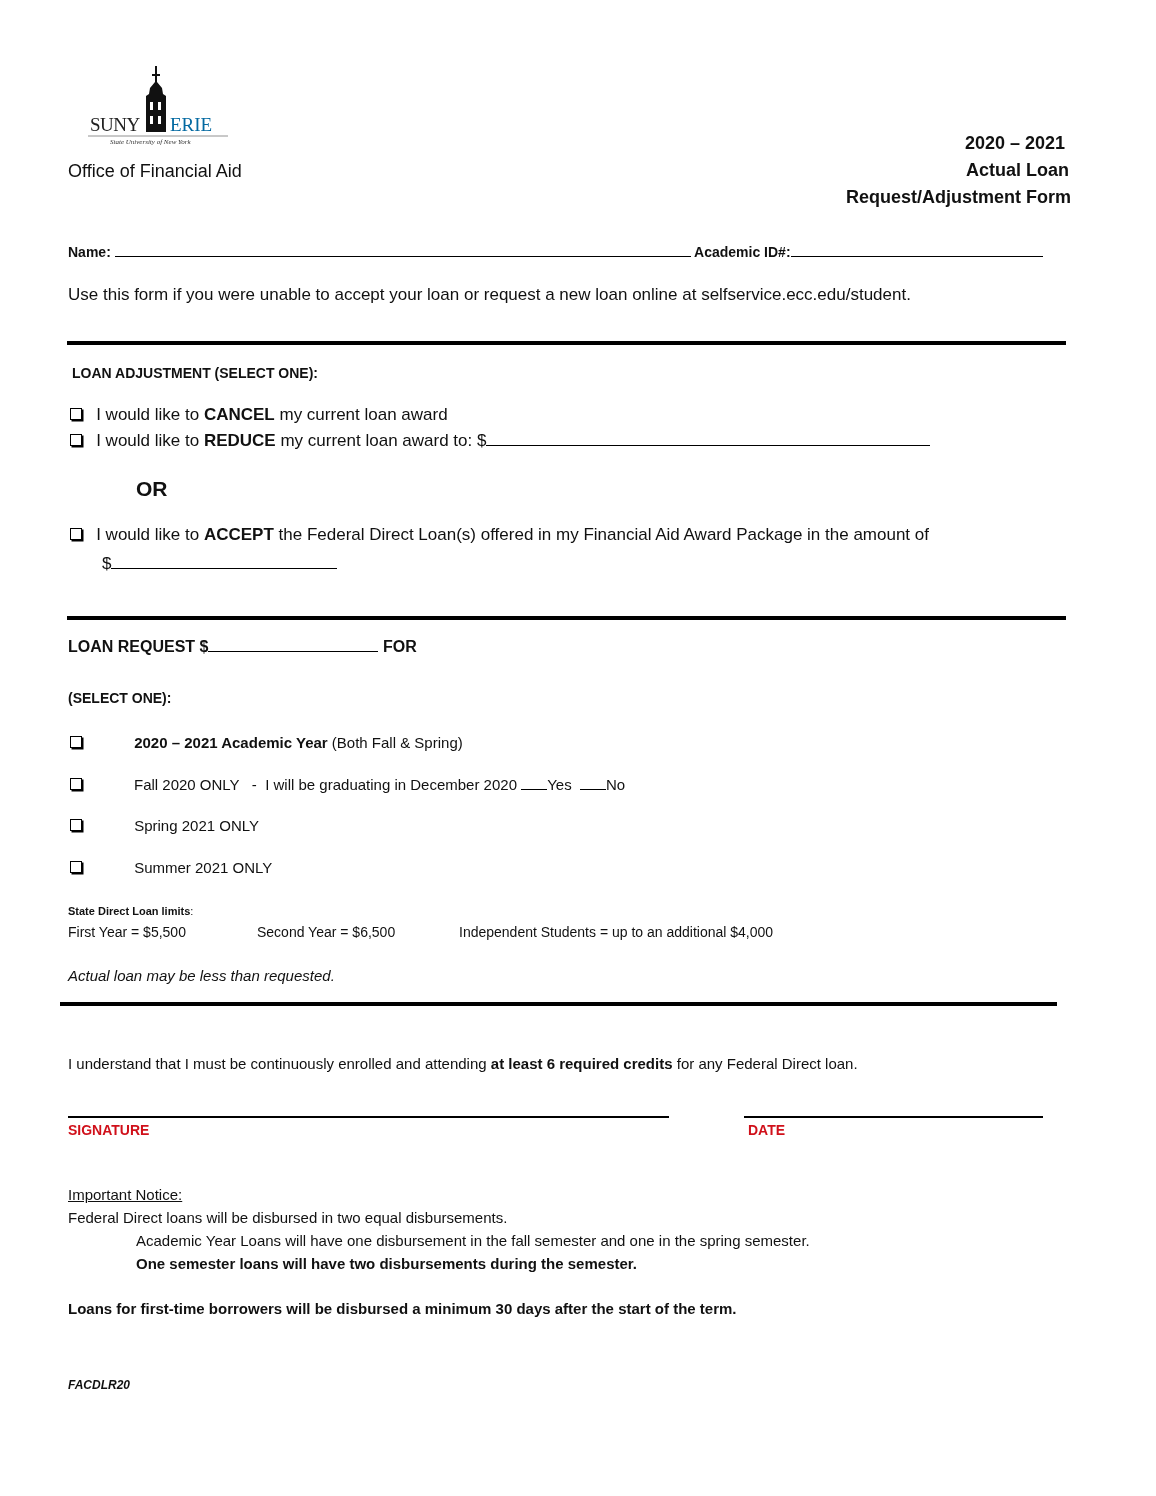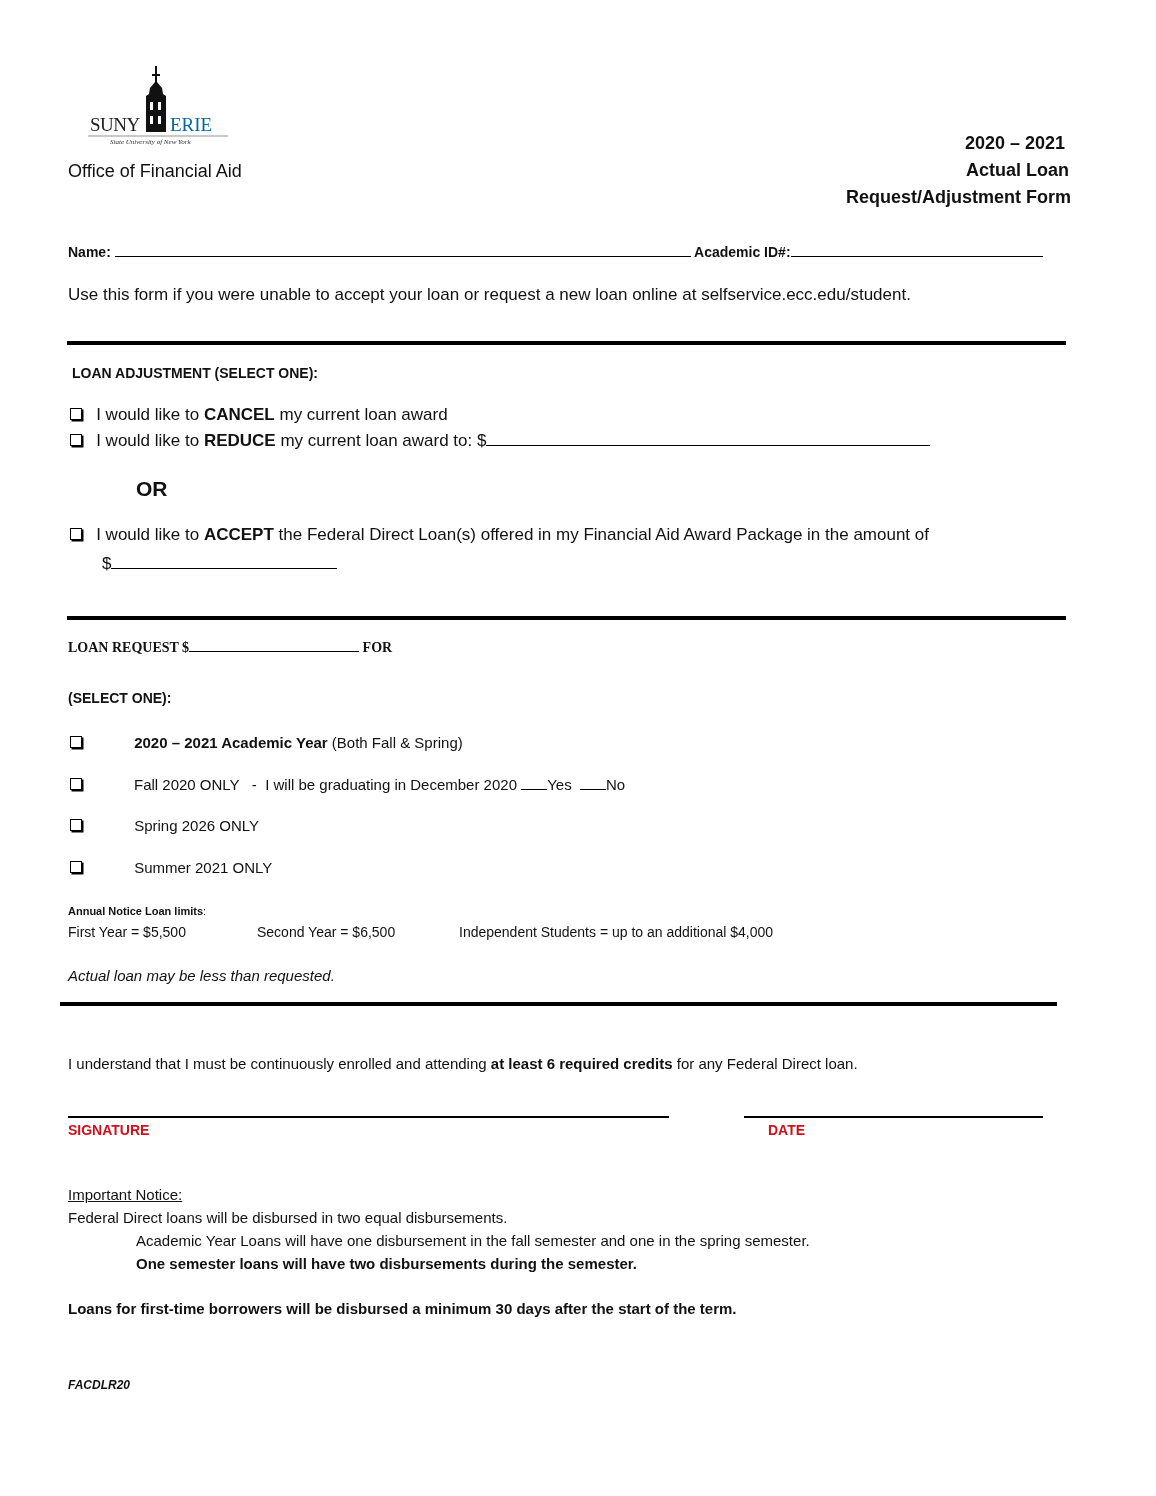--- a/index.html
+++ b/index.html
@@ -69,63 +69,63 @@
 <div class="abs" style="left:70px; top:525px; font-size:17px;">
   <span class="cb"></span>&nbsp;&nbsp;
   <span>I would like to </span><span class="b">ACCEPT</span><span> the Federal Direct Loan(s) offered in my Financial Aid Award Package in the amount of</span>
 </div>
 <div class="abs" style="left:102px; top:554px; font-size:17px;">
   <span>$</span><span class="blank" style="width:226px;"></span>
 </div>
 
 <div class="rule" style="left:67px; top:616px; width:999px;"></div>
 
-<div class="abs b" style="left:68px; top:637px; font-size:14px;font-family:Liberation Serif, serif;">
+<div class="abs b" style="left:68px; top:637px; font-size:16px;">
   <span>LOAN REQUEST $</span><span class="blank" style="width:170px;"></span>
   <span>FOR</span>
 </div>
 
 <div class="abs b" style="left:68px; top:690px; font-size:14px;">(SELECT ONE):</div>
 
 <div class="abs" style="left:70px; top:734px; font-size:15px;">
   <span class="cb"></span>
   <span style="display:inline-block; width:48px;"></span><span class="b">2020 – 2021 Academic Year</span><span> (Both Fall &amp; Spring)</span>
 </div>
 
 <div class="abs" style="left:70px; top:776px; font-size:15px; white-space:pre;"><span class="cb"></span><span style="display:inline-block; width:52px;"></span><span>Fall 2020 ONLY   -  I will be graduating in December 2020 </span><span class="blank" style="width:26px; height:12px;"></span><span>Yes</span>  <span class="blank" style="width:26px; height:12px;"></span><span>No</span></div>
 
 <div class="abs" style="left:70px; top:817px; font-size:15px;">
   <span class="cb"></span>
-  <span style="display:inline-block; width:48px;"></span><span>Spring 2026 ONLY</span>
+  <span style="display:inline-block; width:48px;"></span><span>Spring 2021 ONLY</span>
 </div>
 
 <div class="abs" style="left:70px; top:859px; font-size:15px;">
   <span class="cb"></span>
   <span style="display:inline-block; width:48px;"></span><span>Summer 2021 ONLY</span>
 </div>
 
 <div class="abs" style="left:68px; top:905px; font-size:11px;">
-  <span class="b">Annual Notice Loan limits</span><span>:</span>
+  <span class="b">State Direct Loan limits</span><span>:</span>
 </div>
 <div class="abs" style="left:68px; top:924px; font-size:14px;">First Year = $5,500</div>
 <div class="abs" style="left:257px; top:924px; font-size:14px;">Second Year = $6,500</div>
 <div class="abs" style="left:459px; top:924px; font-size:14px;">Independent Students = up to an additional $4,000</div>
 
 <div class="abs" style="left:68px; top:967px; font-size:15px; font-style:italic;">Actual loan may be less than requested.</div>
 
 <div class="rule" style="left:60px; top:1002px; width:997px;"></div>
 
 <div class="abs" style="left:68px; top:1055px; font-size:15px;">
   <span>I understand that I must be continuously enrolled and attending </span><span class="b">at least 6 required credits</span><span> for any Federal Direct loan.</span>
 </div>
 
 <div class="abs" style="left:68px; top:1102px; width:601px; height:14px; border-bottom:2px solid #000;"></div>
 <div class="abs" style="left:744px; top:1102px; width:299px; height:14px; border-bottom:2px solid #000;"></div>
 <div class="abs b red" style="left:68px; top:1122px; font-size:14px;">SIGNATURE</div>
-<div class="abs b red" style="left:748px; top:1122px; font-size:14px;margin-left:20px;">DATE</div>
+<div class="abs b red" style="left:748px; top:1122px; font-size:14px;">DATE</div>
 
 <div class="abs" style="left:68px; top:1186px; font-size:15px; text-decoration:underline;">Important Notice:</div>
 <div class="abs" style="left:68px; top:1209px; font-size:15px;">Federal Direct loans will be disbursed in two equal disbursements.</div>
 <div class="abs" style="left:136px; top:1232px; font-size:15px;">Academic Year Loans will have one disbursement in the fall semester and one in the spring semester.</div>
 <div class="abs b" style="left:136px; top:1255px; font-size:15px;">One semester loans will have two disbursements during the semester.</div>
 <div class="abs b" style="left:68px; top:1300px; font-size:15px;">Loans for first-time borrowers will be disbursed a minimum 30 days after the start of the term.</div>
 
 <div class="abs b" style="left:68px; top:1378px; font-size:12px; font-style:italic;">FACDLR20</div>
 
 </body></html>

